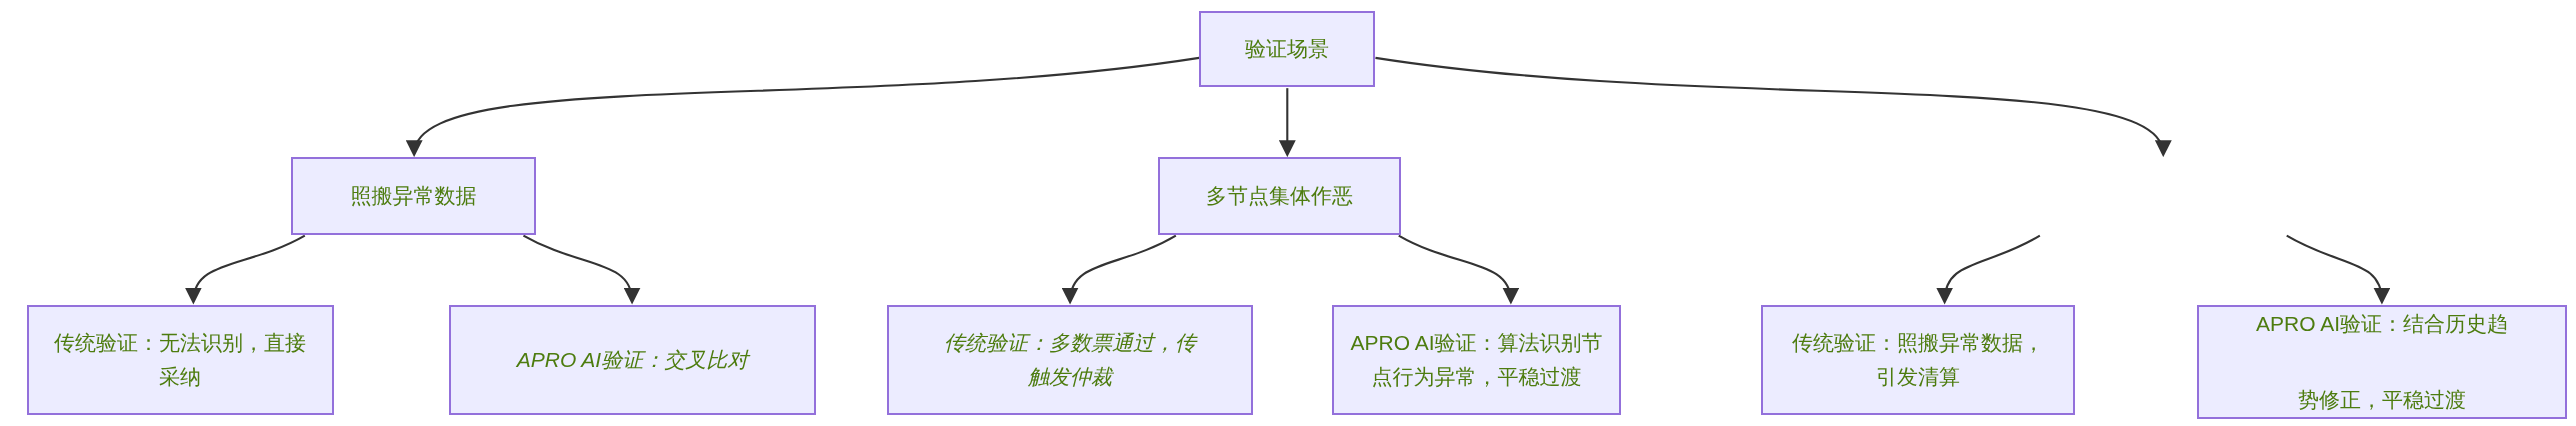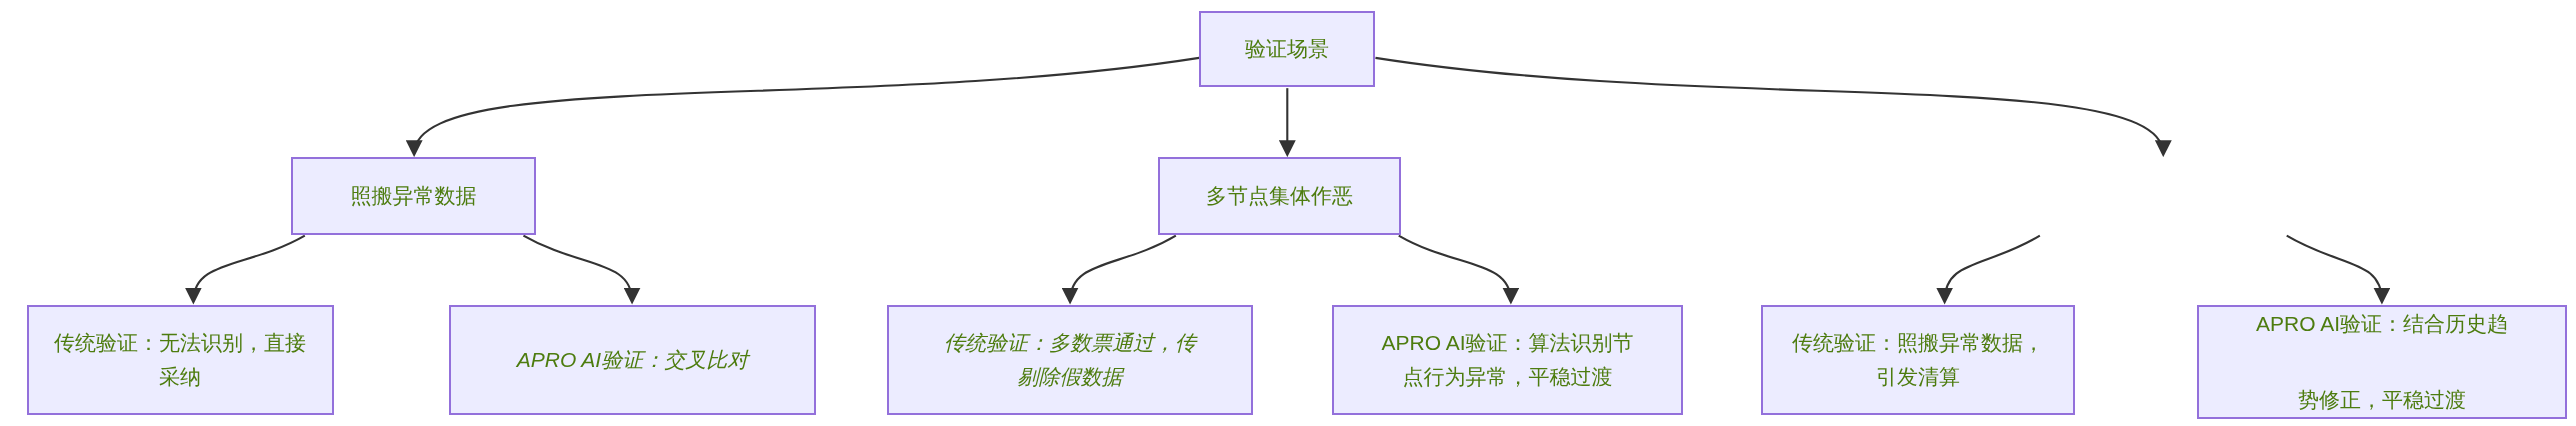--- a/index.html
+++ b/index.html
@@ -81,23 +81,23 @@
 
   <div class="node" style="left:10.6px; top:305px; width:307px; height:110px;margin-left:16px;">
     <span class="line">传统验证：无法识别，直接</span>
     <span class="line">采纳</span>
   </div>
   <div class="node" style="left:449px; top:305px; width:367px; height:110px;font-style:italic;">
     <span class="line">APRO AI验证：交叉比对</span>
   </div>
   <div class="node" style="left:887px; top:305px; width:366px; height:110px;font-style:italic;">
     <span class="line">传统验证：多数票通过，传</span>
-    <span class="line">剔除假数据</span>
+    <span class="line">触发仲裁</span>
   </div>
-  <div class="node" style="left:1332px; top:305px; width:351px; height:110px;">
+  <div class="node" style="left:1332px; top:305px; width:289px; height:110px;">
     <span class="line">APRO AI验证：算法识别节</span>
     <span class="line">点行为异常，平稳过渡</span>
   </div>
   <div class="node" style="left:1761px; top:305px; width:314px; height:110px;">
     <span class="line">传统验证：照搬异常数据，</span>
     <span class="line">引发清算</span>
   </div>
   <div class="node" style="left:2197px; top:305px; width:370px; height:114px;justify-content:space-between;">
     <span class="line">APRO AI验证：结合历史趋</span>
     <span class="line">势修正，平稳过渡</span>

